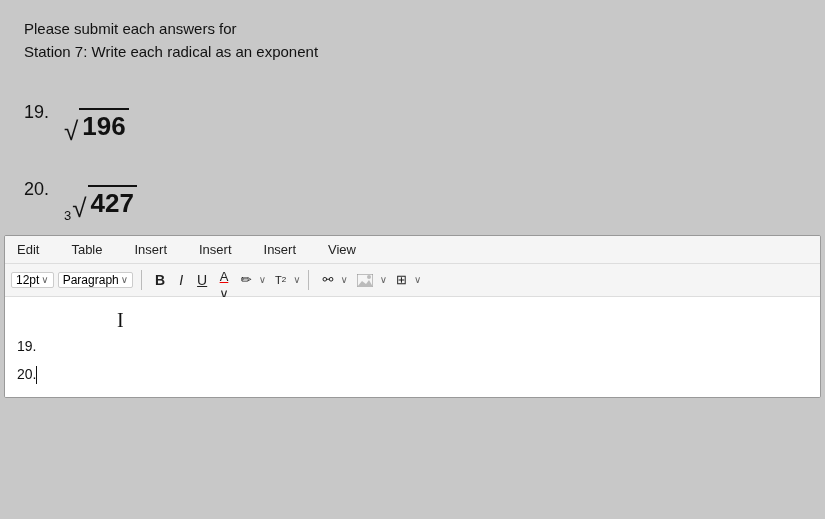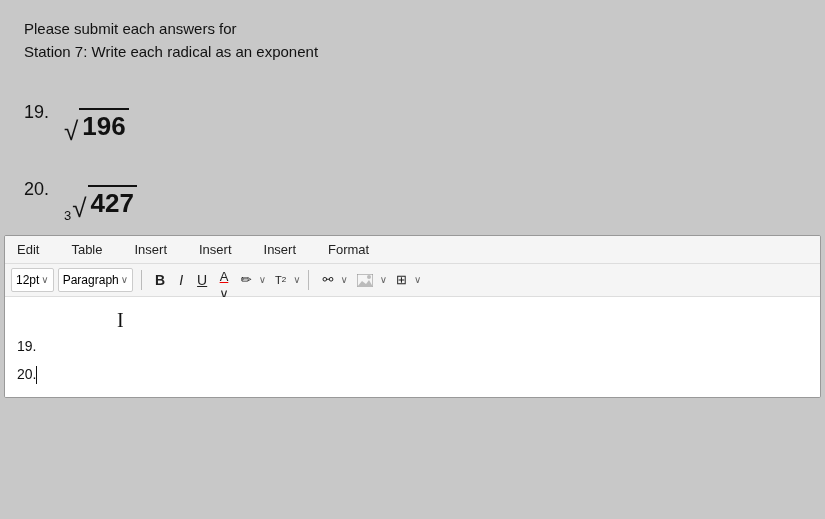--- a/index.html
+++ b/index.html
@@ -113,21 +113,21 @@
 
     .toolbar-select {
       font-size: 12px;
       border: 1px solid #ccc;
       background: #fff;
       padding: 1px 4px;
       cursor: pointer;
       display: flex;
       align-items: center;
       gap: 2px;
-      height: 24px;
+      height: 16px;
       border-radius: 2px;
     }
 
     .toolbar-select .chevron {
       font-size: 10px;
       color: #666;
     }
 
     .toolbar-btn {
       font-size: 13px;
@@ -225,21 +225,21 @@
 </div>
 
 <div class="editor-container">
 
   <div class="menu-bar">
     <span class="menu-item">Edit</span>
     <span class="menu-item">Table</span>
     <span class="menu-item">Insert</span>
     <span class="menu-item">Insert</span>
     <span class="menu-item">Insert</span>
-    <span class="menu-item">Format</span>
+    <span class="menu-item">View</span>
   </div>
 
   <div class="toolbar">
     <div class="toolbar-select with-dropdown">
       <span>12pt</span>
       <span class="chevron">∨</span>
     </div>
 
     <div class="toolbar-select with-dropdown">
       <span>Paragraph</span>

